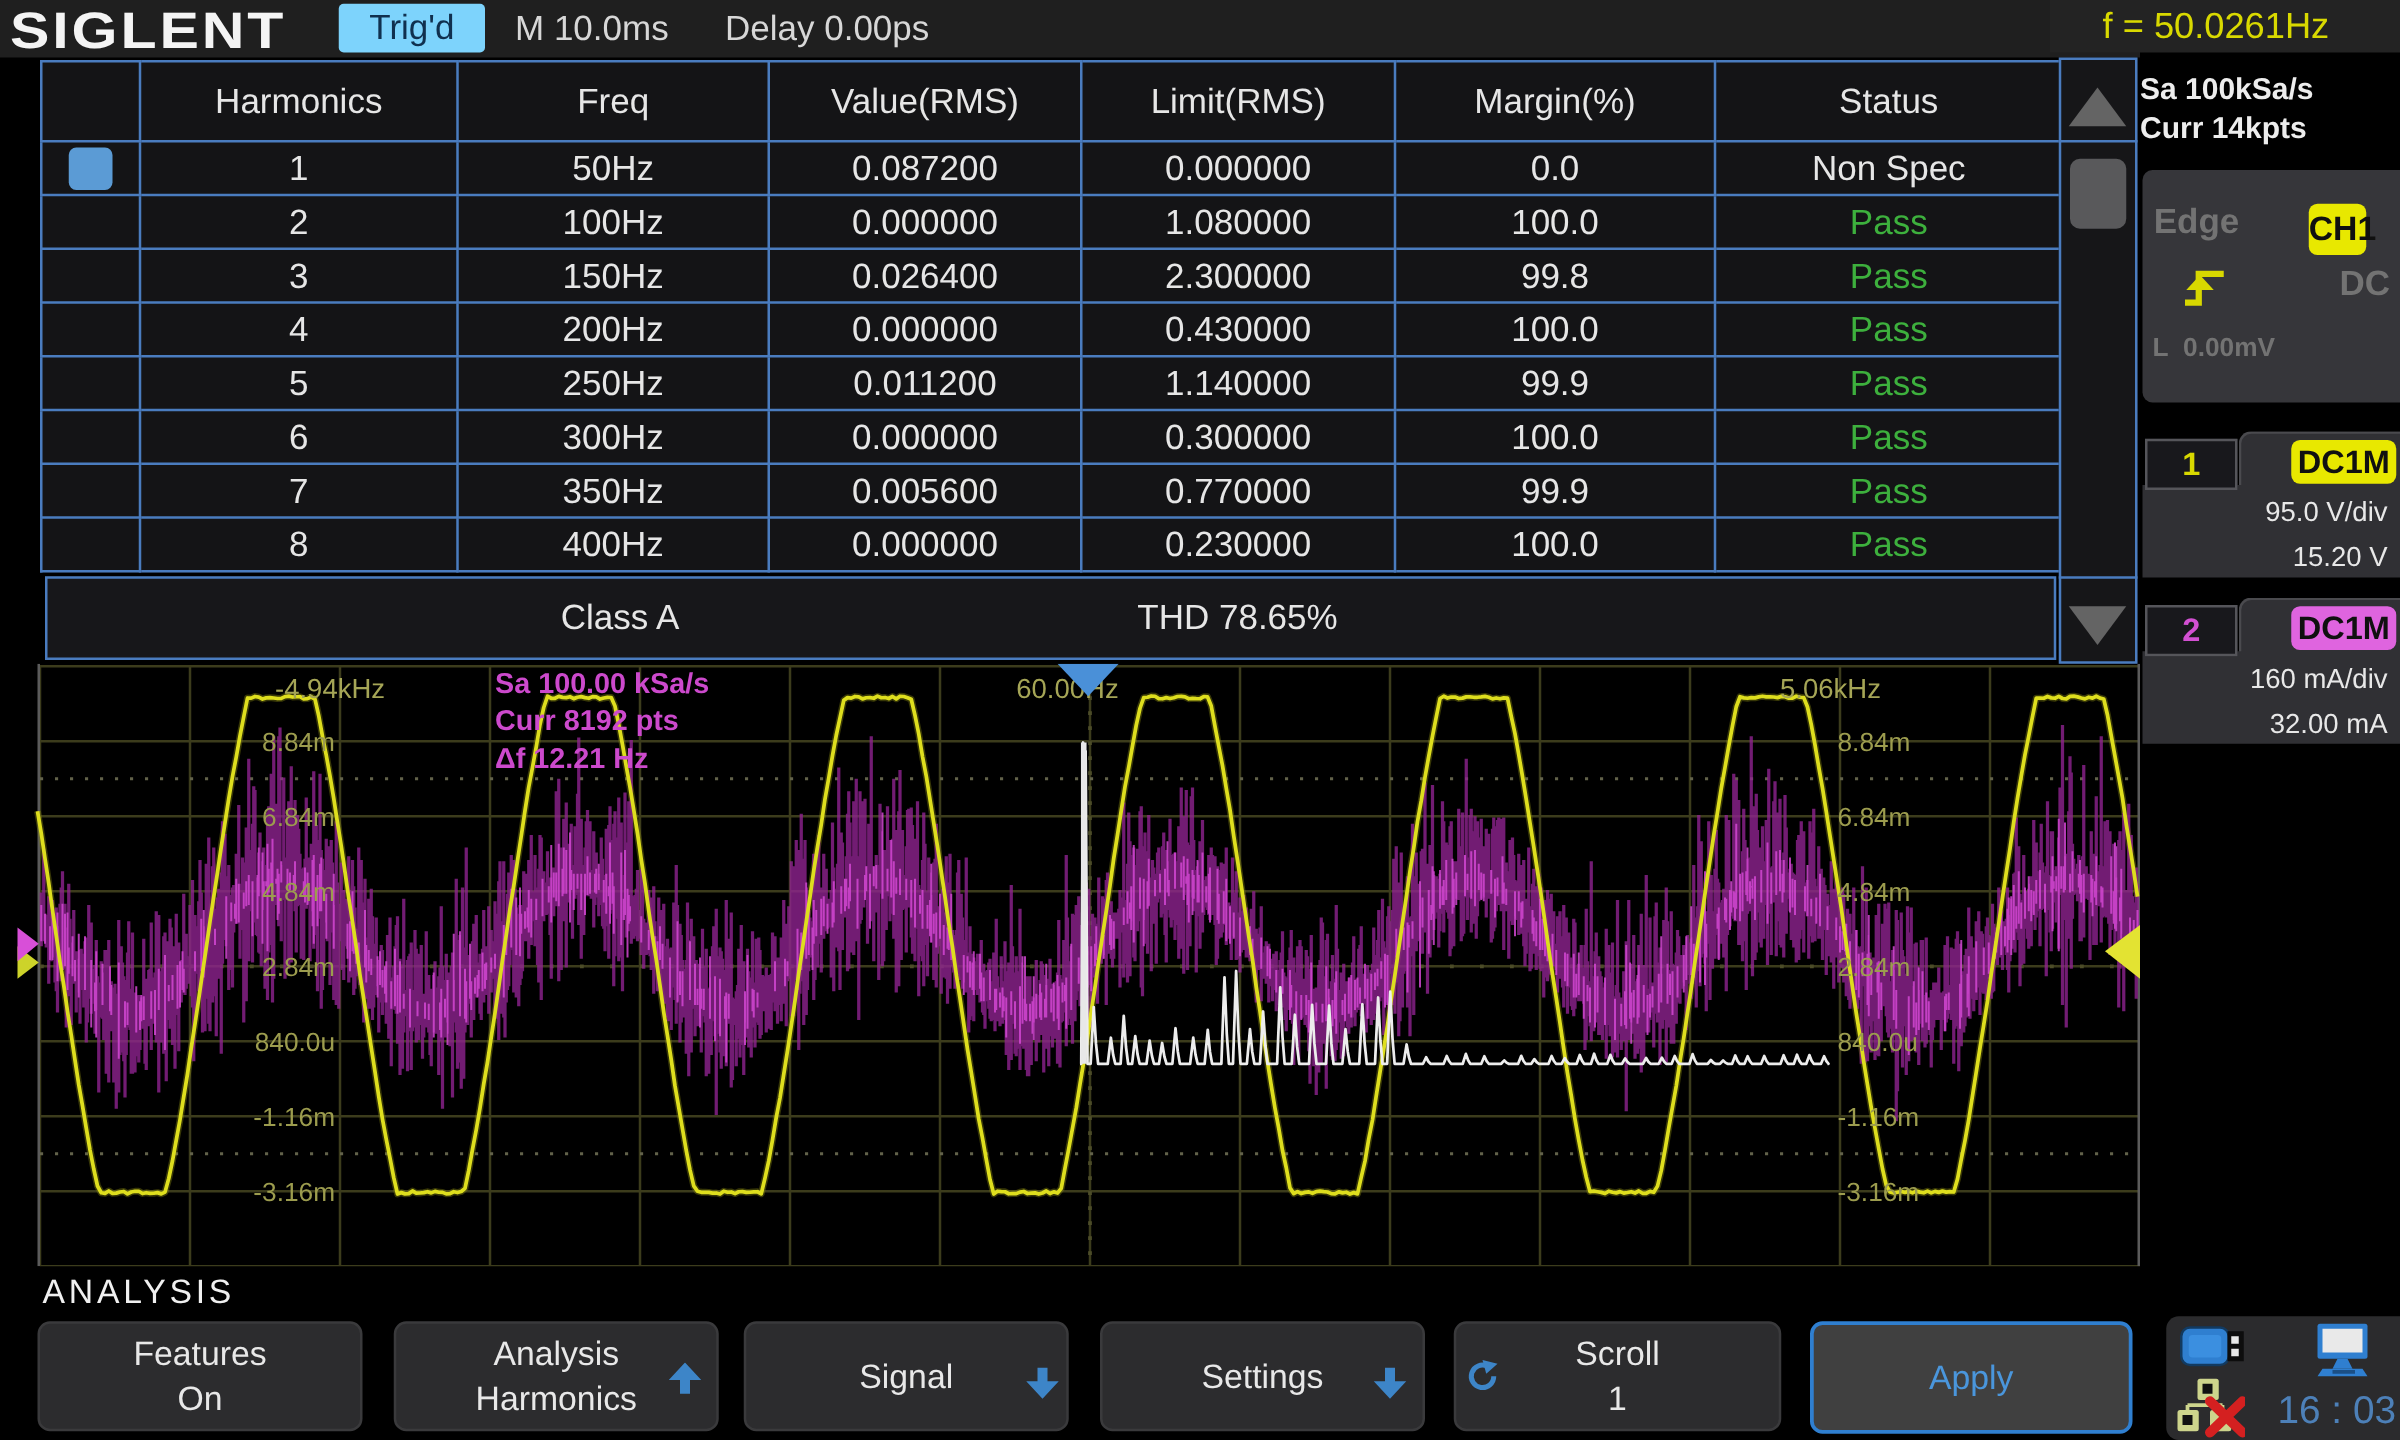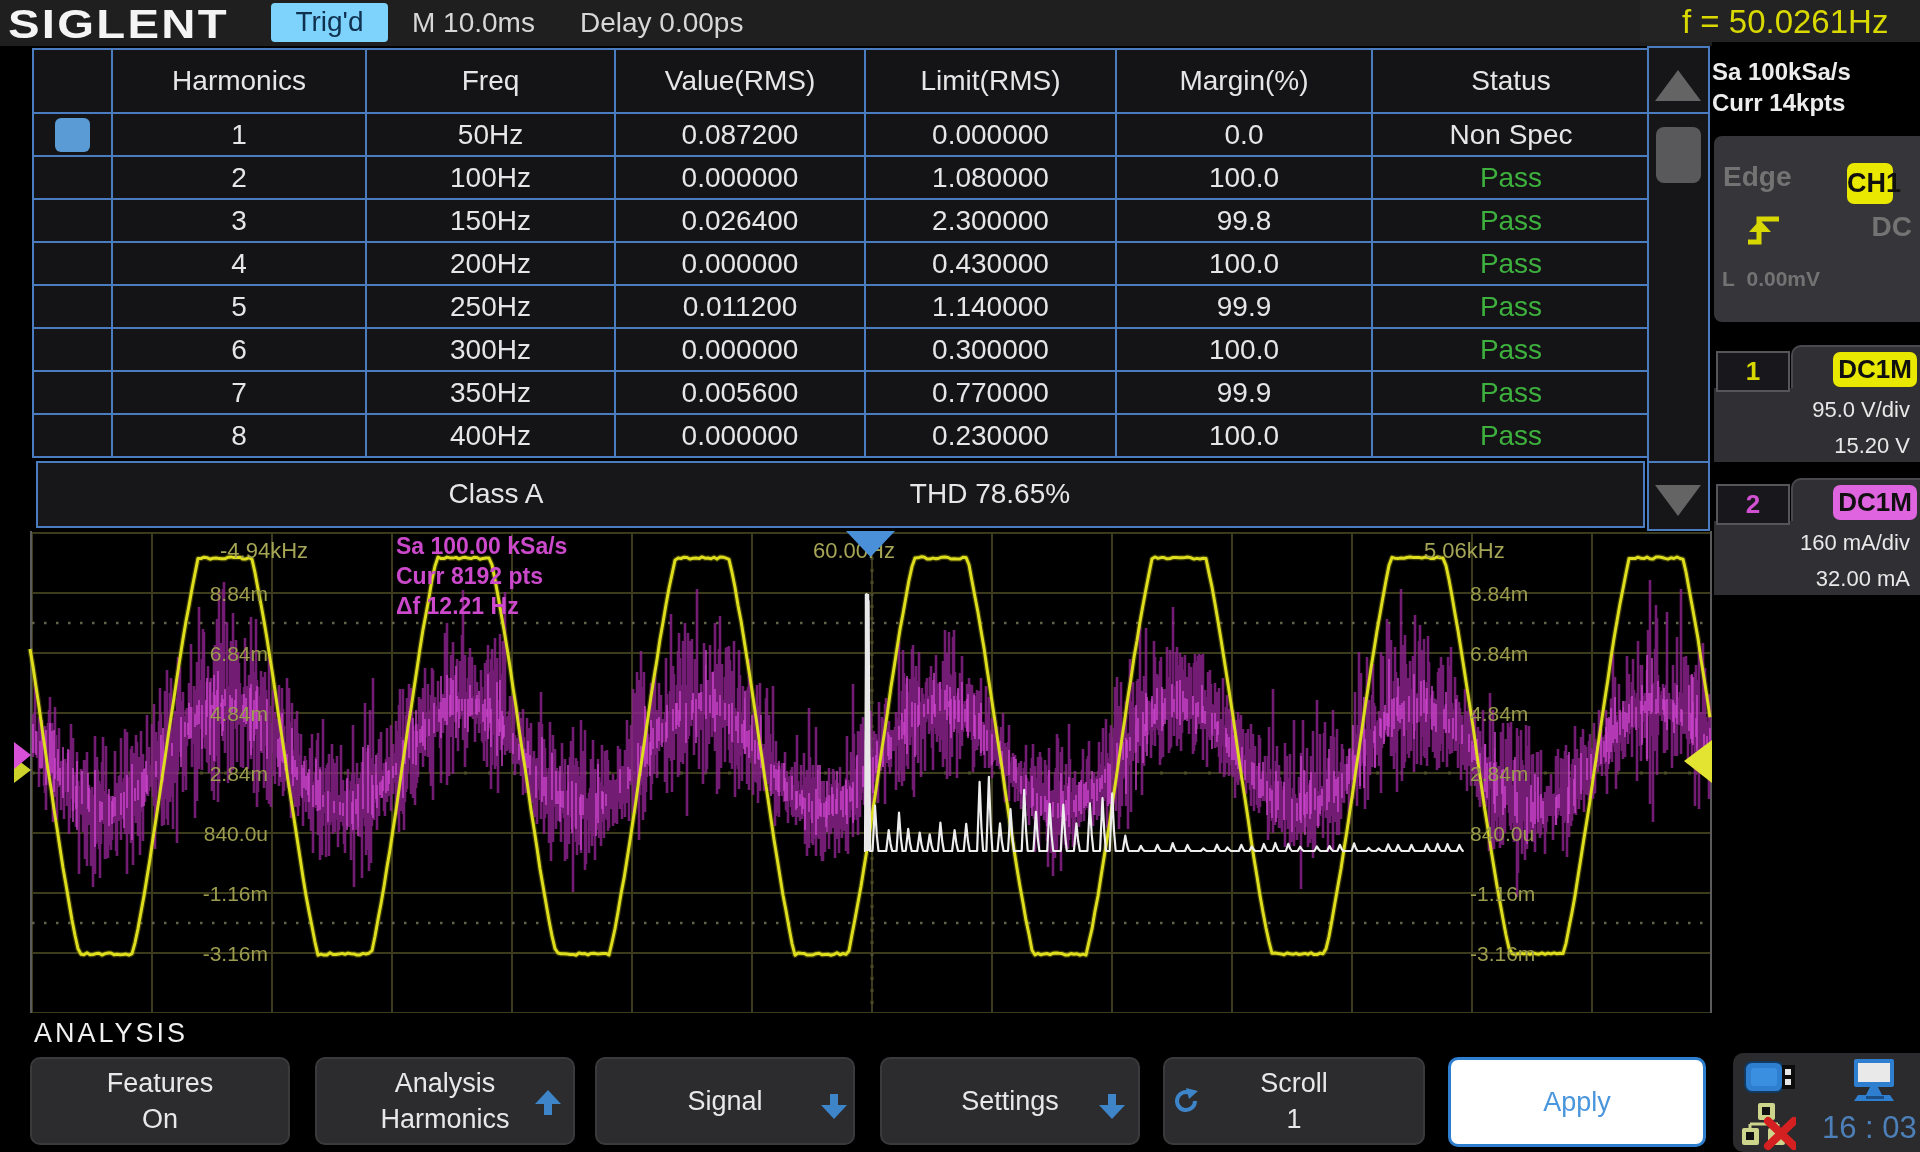--- a/index.html
+++ b/index.html
@@ -20,21 +20,21 @@
 .wsm{color:#e8e8e8;font-size:22px;text-align:right;position:absolute;right:10px}
 </style></head>
 <body>
 
 <div class="abs" style="left:0;top:0;width:1712px;height:46px;background:#1f1f1f"></div>
 <div class="abs" style="left:1640px;top:0;width:280px;height:42px;background:#232323"></div>
 <div class="abs" id="logo" style="left:8px;top:1px;font-size:41px;font-weight:bold;color:#f4f4f4;letter-spacing:2px;transform-origin:0 0;transform:scaleX(1.1529)">SIGLENT</div>
 <div class="abs" style="left:271px;top:3px;width:117px;height:39px;background:#7dd3fc;border-radius:4px;color:#10304f;font-size:28px;text-align:center;line-height:38px">Trig'd</div>
 <div class="abs" style="left:412px;top:0;height:45px;line-height:45px;font-size:28px;color:#d7d7d7">M 10.0ms</div>
 <div class="abs" style="left:580px;top:0;height:45px;line-height:45px;font-size:28px;color:#d7d7d7">Delay 0.00ps</div>
-<div class="abs" style="left:1682px;top:0;height:43px;line-height:43px;font-size:33px;color:#d9d900">f = 50.0261Hz</div>
+<div class="abs" style="left:1682px;top:0;height:43px;line-height:43px;font-size:29px;color:#d9d900">f = 50.0261Hz</div>
 
 <table id="harm">
     <colgroup>
       <col style="width:79px">
       <col style="width:254px">
       <col style="width:249px">
       <col style="width:250px">
       <col style="width:251px">
       <col style="width:256px">
       <col style="width:278px">
@@ -229,21 +229,21 @@
 <div class="wsm" style="top:530px">160 mA/div</div>
 <div class="wsm" style="top:566px">32.00 mA</div>
 
 <div class="abs" style="left:34px;top:1018px;font-size:27px;color:#f0f0f0;letter-spacing:3px">ANALYSIS</div>
 
 <div class="btn" style="left:30px;width:256px">Features<br>On</div>
 <div class="btn" style="left:315px;width:256px">Analysis<br>Harmonics</div>
 <div class="btn" style="left:595px;width:256px">Signal</div>
 <div class="btn" style="left:880px;width:256px">Settings</div>
 <div class="btn" style="left:1163px;width:258px">Scroll<br>1</div>
-<div class="btn" style="left:1448px;width:252px;border:3px solid #2f7fd0;color:#4a96dc;background:#ffffff">Apply</div>
+<div class="btn" style="left:1448px;width:252px;border:3px solid #2f7fd0;color:#4a96dc;background:#404040">Apply</div>
 
 <svg class="abs" style="left:534px;top:1090px" width="28" height="26" viewBox="0 0 28 26">
   <path d="M14,0 L27,14 L18,14 L18,25 L10,25 L10,14 L1,14 Z" fill="#3d85c8"></path>
 </svg>
 <svg class="abs" style="left:820px;top:1094px" width="28" height="26" viewBox="0 0 28 26">
   <path d="M14,25 L27,11 L18,11 L18,0 L10,0 L10,11 L1,11 Z" fill="#3d85c8"></path>
 </svg>
 <svg class="abs" style="left:1098px;top:1094px" width="28" height="26" viewBox="0 0 28 26">
   <path d="M14,25 L27,11 L18,11 L18,0 L10,0 L10,11 L1,11 Z" fill="#3d85c8"></path>
 </svg>

